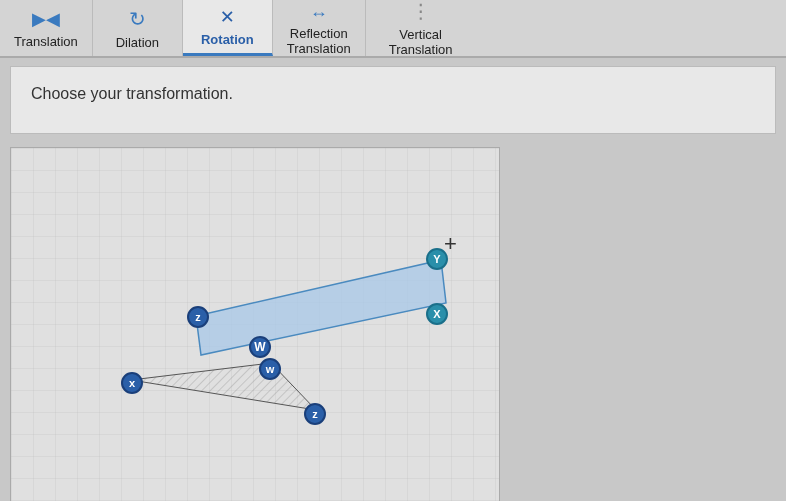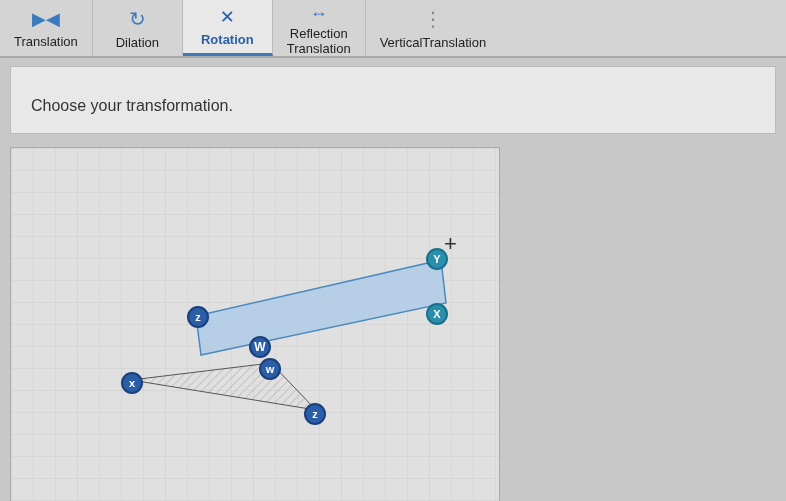--- a/index.html
+++ b/index.html
@@ -48,21 +48,21 @@
     
     .content-top {
       background: #e8e8e8;
       border: 1px solid #bbb;
       margin: 8px 10px;
       padding: 18px 20px;
       font-size: 16px;
       color: #333;
       height: 68px;
       display: flex;
-      align-items: flex-end;
+      align-items: flex-start;
     }
 
     
     .lower {
       display: flex;
       margin: 0 10px;
       gap: 10px;
       height: 360px;
     }
 
@@ -118,21 +118,21 @@
   </div>
   <div class="toolbar-item">
     <span class="toolbar-icon">↔</span>
     <div style="display:flex; flex-direction:column; align-items:center;">
       <span class="label">Reflection</span>
       <span class="label">Translation</span>
     </div>
   </div>
   <div class="toolbar-item" style="min-width:110px;">
     <span class="toolbar-icon" style="font-size:20px; color:#888;">⋮</span>
-    <div style="display:flex; flex-direction:row; align-items:center;">
+    <div style="display:flex; flex-direction:column; align-items:center;">
       <span class="label">Vertical</span>
       <span class="label">Translation</span>
     </div>
   </div>
 </div>
 
 <div class="content-top">
   <span>Choose your transformation.</span>
 </div>
 

